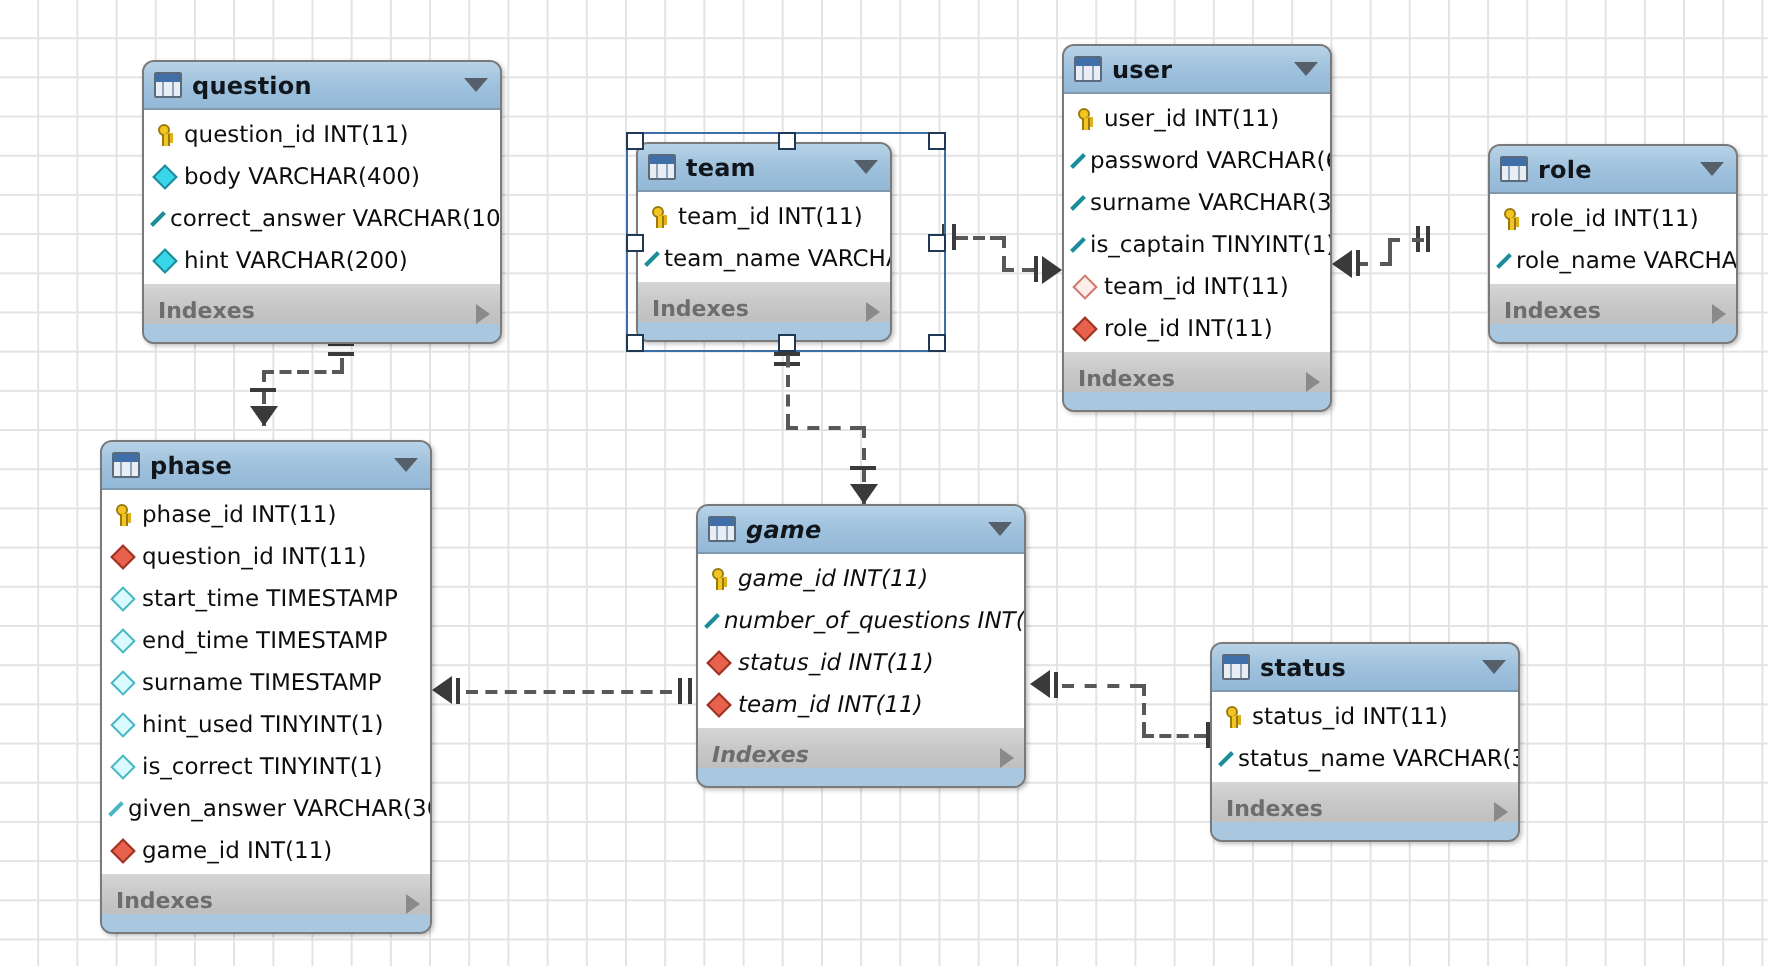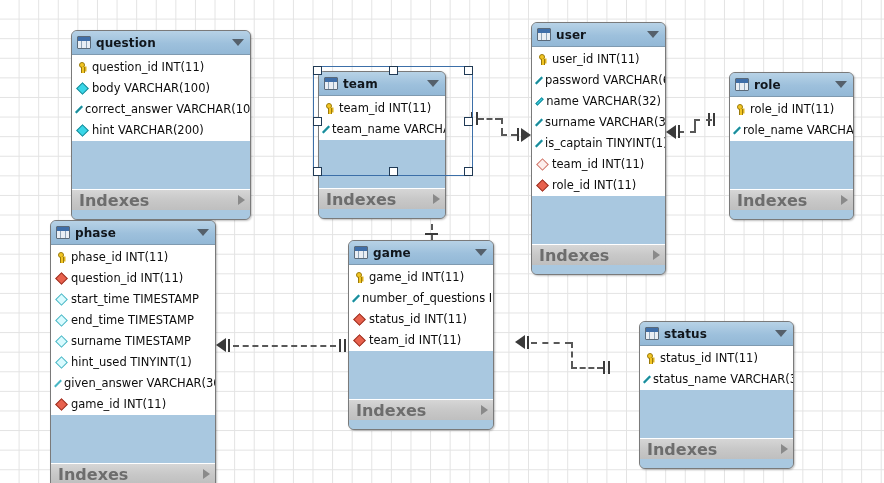--- a/index.html
+++ b/index.html
@@ -76,25 +76,25 @@
   .col{
     display:flex;align-items:center;gap:4px;
     height:21px;
     padding:0 4px 0 5px;
     font-size:11.5px;color:#0d0d0d;
     white-space:nowrap;
   }
   .col-label{line-height:1;}
   .tbl-idx{
     height:20px;
-    display:flex;align-items:center;
+    display:flex;align-items:flex-end;
     padding:0 5px 0 7px;
     background:linear-gradient(to bottom,#d6d6d6 0%,#c8c8c8 50%,#bfbfbf 100%);
     border-top:1px solid #ffffff;
-    font-size:16px;font-weight:bold;color:#6d6d6d;margin-top:48px;
+    font-size:11px;font-weight:bold;color:#6d6d6d;
   }
   .tbl-idx .lbl{flex:1 1 auto;}
   .idx-arrow{
     width:0;height:0;
     border-top:5px solid transparent;
     border-bottom:5px solid transparent;
     border-left:7px solid #8a8a8a;
   }
   .tbl-foot{height:9px;background:#a9c8e0;}
 
@@ -226,21 +226,21 @@
           <span class="tbl-name">question</span>
           <span class="tbl-collapse"></span>
         </div>
         <div class="tbl-cols">
           <div class="col">
             <span class="ico ico-key"></span>
             <span class="col-label">question_id INT(11)</span>
           </div>
           <div class="col">
             <span class="ico-dia dia-blue"></span>
-            <span class="col-label">body VARCHAR(100)</span>
+            <span class="col-label">body VARCHAR(400)</span>
           </div>
           <div class="col">
             <span class="ico-dia dia-blue"></span>
             <span class="col-label">correct_answer VARCHAR(100)</span>
           </div>
           <div class="col">
             <span class="ico-dia dia-blue"></span>
             <span class="col-label">hint VARCHAR(200)</span>
           </div>
         </div>
@@ -291,24 +291,20 @@
           <div class="col">
             <span class="ico ico-key"></span>
             <span class="col-label">user_id INT(11)</span>
           </div>
           <div class="col">
             <span class="ico-dia dia-blue"></span>
             <span class="col-label">password VARCHAR(64)</span>
           </div>
           <div class="col">
             <span class="ico-dia dia-blue"></span>
-            <span class="col-label">name VARCHAR(32)</span>
-          </div>
-          <div class="col">
-            <span class="ico-dia dia-blue"></span>
             <span class="col-label">surname VARCHAR(32)</span>
           </div>
           <div class="col">
             <span class="ico-dia dia-blue"></span>
             <span class="col-label">is_captain TINYINT(1)</span>
           </div>
           <div class="col">
             <span class="ico-dia dia-red-h"></span>
             <span class="col-label">team_id INT(11)</span>
           </div>
@@ -316,21 +312,21 @@
             <span class="ico-dia dia-red"></span>
             <span class="col-label">role_id INT(11)</span>
           </div>
         </div>
         <div class="tbl-idx">
           <span class="lbl">Indexes</span>
           <span class="idx-arrow"></span>
         </div>
         <div class="tbl-foot"></div>
       </div>
-      <div class="tbl" style="left: 729px; top: 72px; width: 125px;">
+      <div class="tbl" style="left: 744px; top: 72px; width: 125px;">
         <div class="tbl-head">
           <span class="tbl-icon"></span>
           <span class="tbl-name">role</span>
           <span class="tbl-collapse"></span>
         </div>
         <div class="tbl-cols">
           <div class="col">
             <span class="ico ico-key"></span>
             <span class="col-label">role_id INT(11)</span>
           </div>
@@ -371,34 +367,38 @@
           <div class="col">
             <span class="ico-dia dia-blue-h"></span>
             <span class="col-label">surname TIMESTAMP</span>
           </div>
           <div class="col">
             <span class="ico-dia dia-blue-h"></span>
             <span class="col-label">hint_used TINYINT(1)</span>
           </div>
           <div class="col">
             <span class="ico-dia dia-blue-h"></span>
+            <span class="col-label">is_correct TINYINT(1)</span>
+          </div>
+          <div class="col">
+            <span class="ico-dia dia-blue-h"></span>
             <span class="col-label">given_answer VARCHAR(300)</span>
           </div>
           <div class="col">
             <span class="ico-dia dia-red"></span>
             <span class="col-label">game_id INT(11)</span>
           </div>
         </div>
         <div class="tbl-idx">
           <span class="lbl">Indexes</span>
           <span class="idx-arrow"></span>
         </div>
         <div class="tbl-foot"></div>
       </div>
-      <div class="tbl" style="left: 348px; top: 240px; width: 146px;">
+      <div class="tbl" style="left: 348px; top: 252px; width: 165px; font-style: italic;">
         <div class="tbl-head">
           <span class="tbl-icon"></span>
           <span class="tbl-name">game</span>
           <span class="tbl-collapse"></span>
         </div>
         <div class="tbl-cols">
           <div class="col">
             <span class="ico ico-key"></span>
             <span class="col-label">game_id INT(11)</span>
           </div>
@@ -414,21 +414,21 @@
             <span class="ico-dia dia-red"></span>
             <span class="col-label">team_id INT(11)</span>
           </div>
         </div>
         <div class="tbl-idx">
           <span class="lbl">Indexes</span>
           <span class="idx-arrow"></span>
         </div>
         <div class="tbl-foot"></div>
       </div>
-      <div class="tbl" style="left: 639px; top: 321px; width: 155px;">
+      <div class="tbl" style="left: 605px; top: 321px; width: 155px;">
         <div class="tbl-head">
           <span class="tbl-icon"></span>
           <span class="tbl-name">status</span>
           <span class="tbl-collapse"></span>
         </div>
         <div class="tbl-cols">
           <div class="col">
             <span class="ico ico-key"></span>
             <span class="col-label">status_id INT(11)</span>
           </div>

